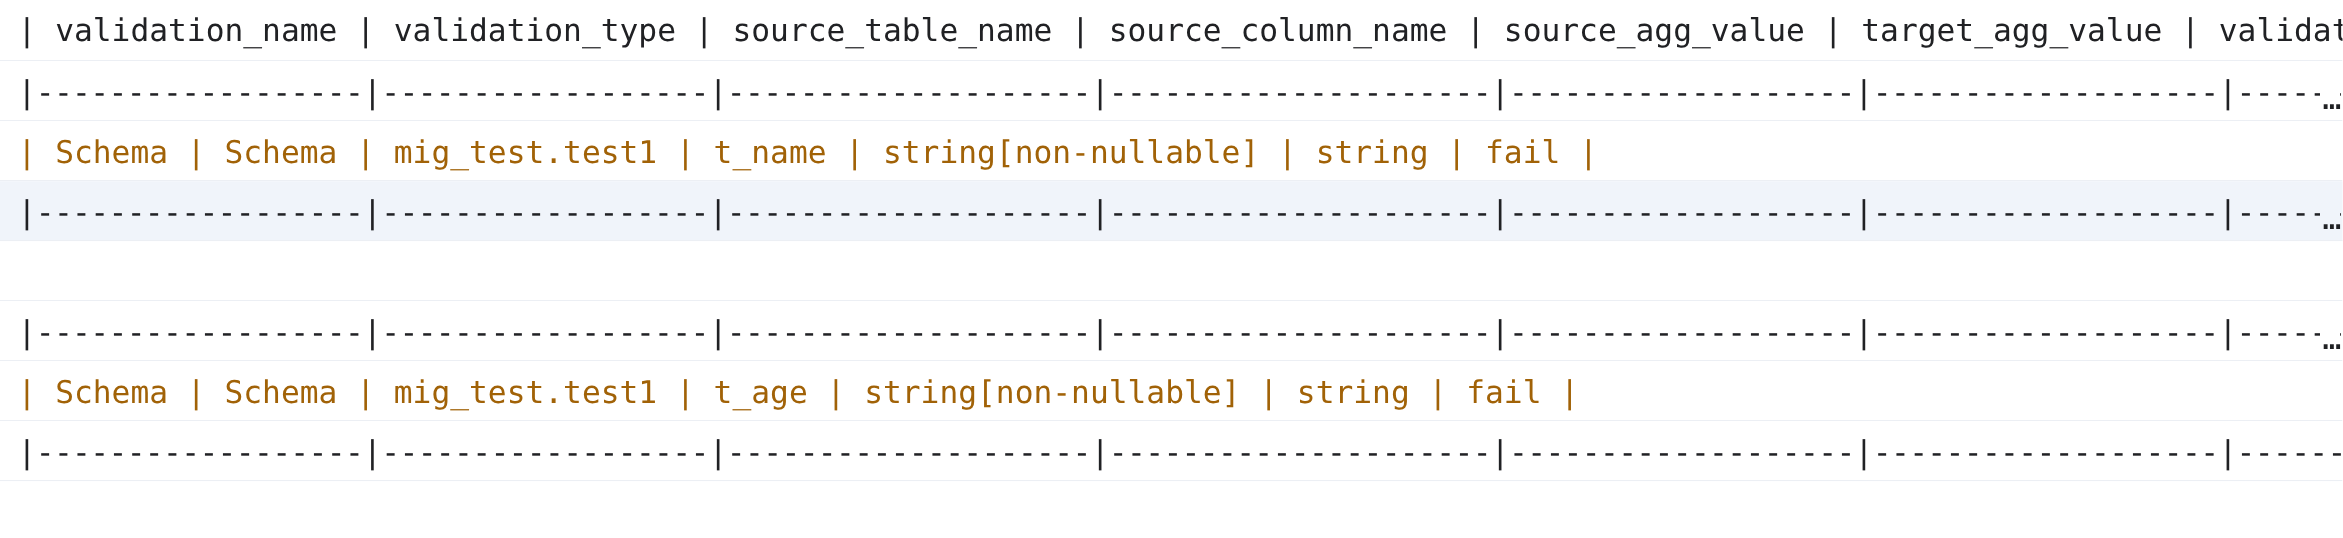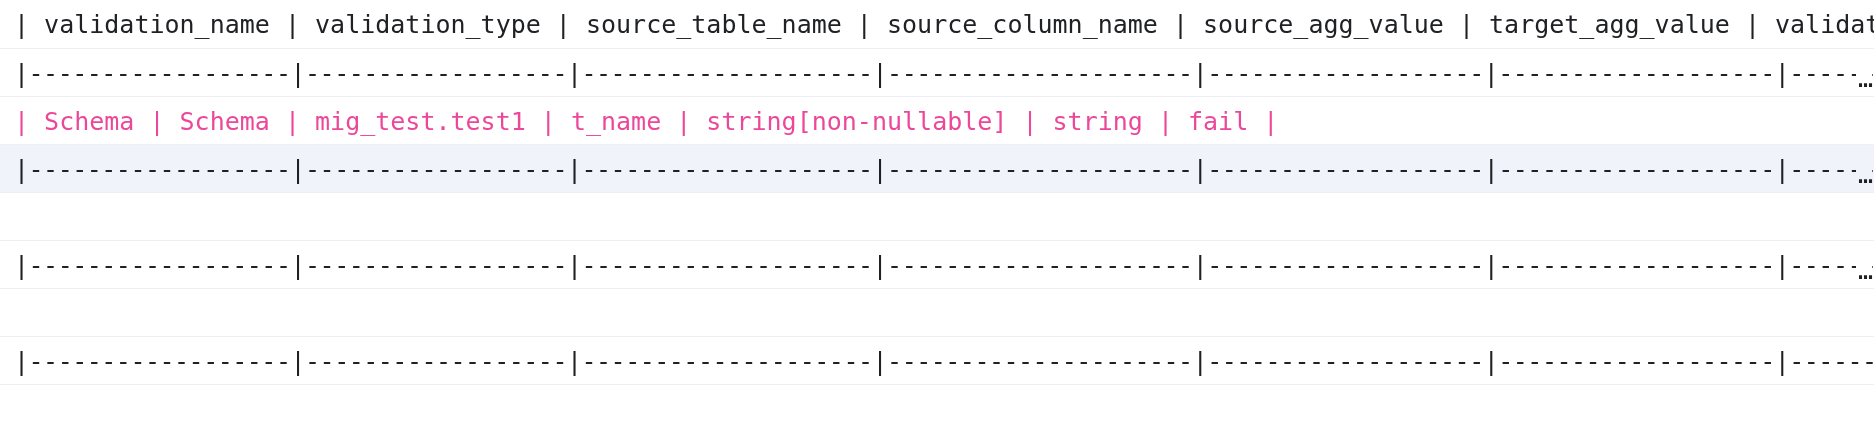--- a/index.html
+++ b/index.html
@@ -36,21 +36,21 @@
   }
 
   .line.stripe-light { background: #ffffff; }
   .line.stripe-blue  { background: #f0f4fa; }
 
   .line-text {
     font-family: "DejaVu Sans Mono", "Liberation Mono", monospace;
     font-size: 25px;
     line-height: 1;
     letter-spacing: 0px;
-    color: #ec4899;
+    color: #a16207;
     white-space: pre;
     padding-left: 14px;
     display: block;
   }
 
   
   .row-header { height: 49px; }
   .row-header .line-text { font-size: 25px; color: #202124; }
 
   
@@ -125,20 +125,21 @@
     <span class="hairline"></span>
   </div>
 
   <div class="line row-sep stripe-light">
     <span class="line-text">|------------------|------------------|--------------------|---------------------|-------------------|-------------------|--------------------|--------</span>
     <span class="trunc">…</span>
     <span class="hairline"></span>
   </div>
 
   <div class="line row-data stripe-light">
+    <span class="line-text">| Schema | Schema | mig_test.test1 | t_age | string[non-nullable] | string | fail |</span>
     <span class="hairline"></span>
   </div>
 
   <div class="line row-sep stripe-light">
     <span class="line-text">|------------------|------------------|--------------------|---------------------|-------------------|-------------------|--------------------|--------</span>
     <span class="hairline"></span>
   </div>
 
 </div>
 

